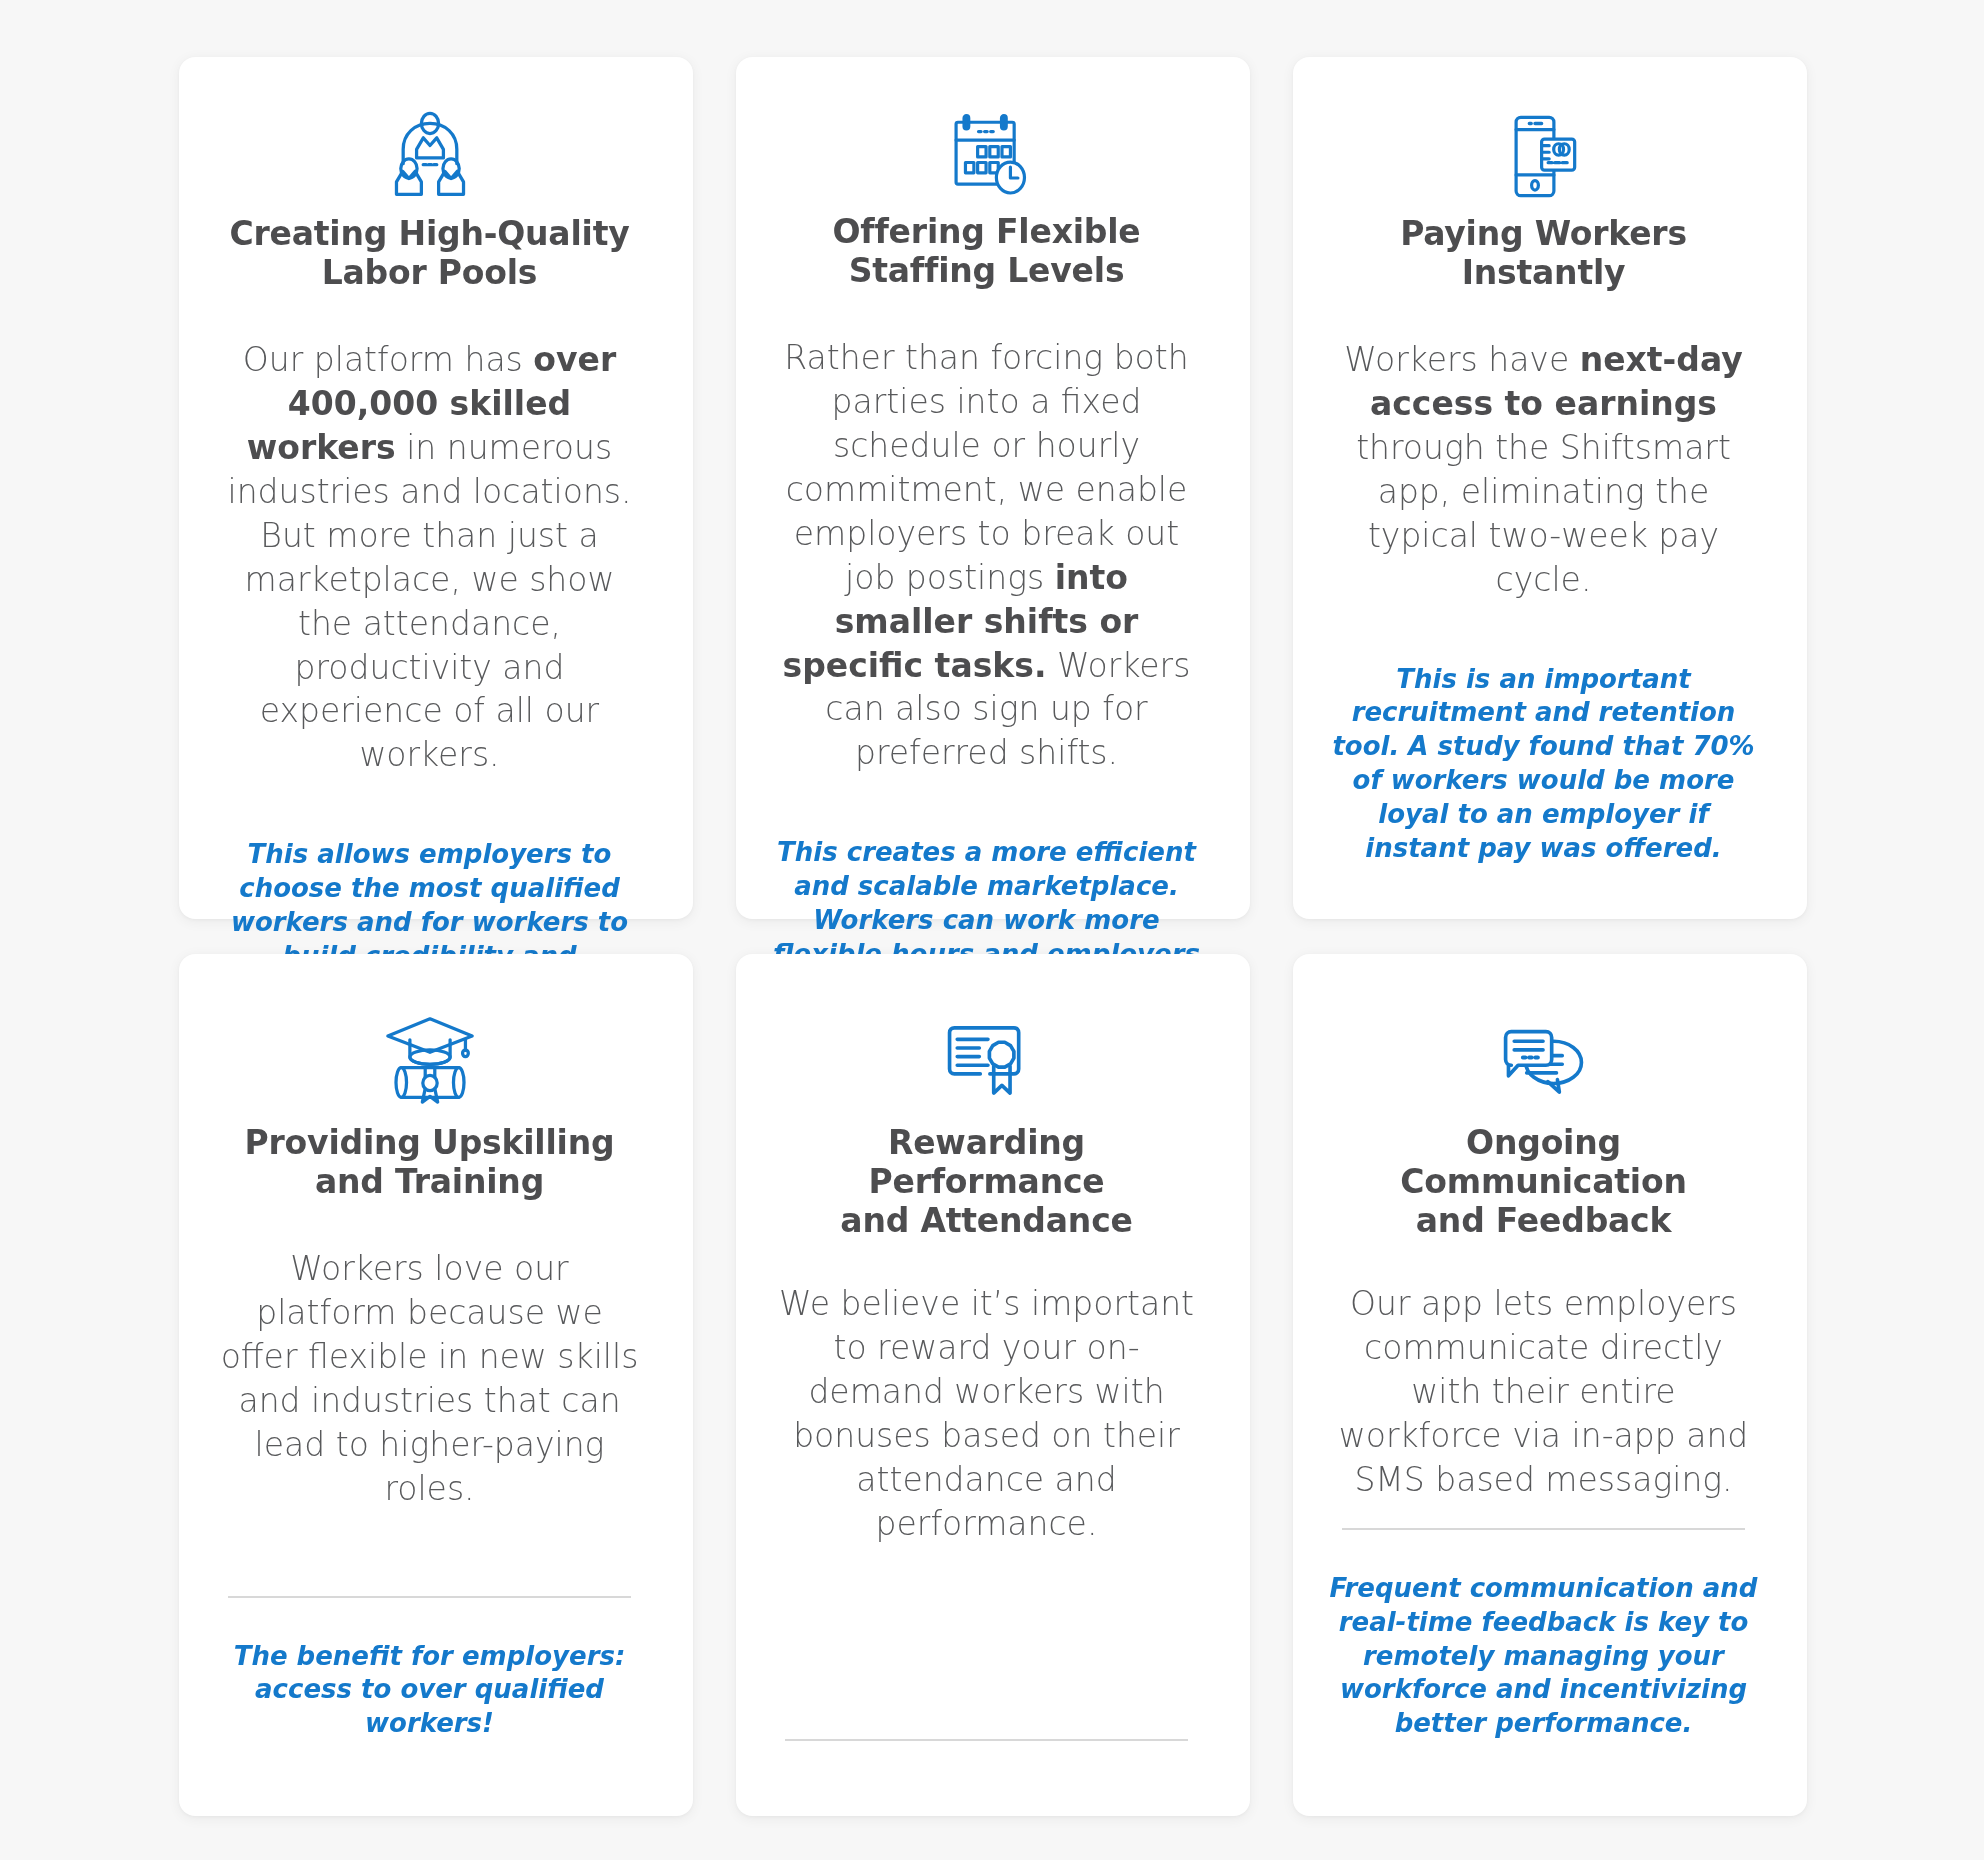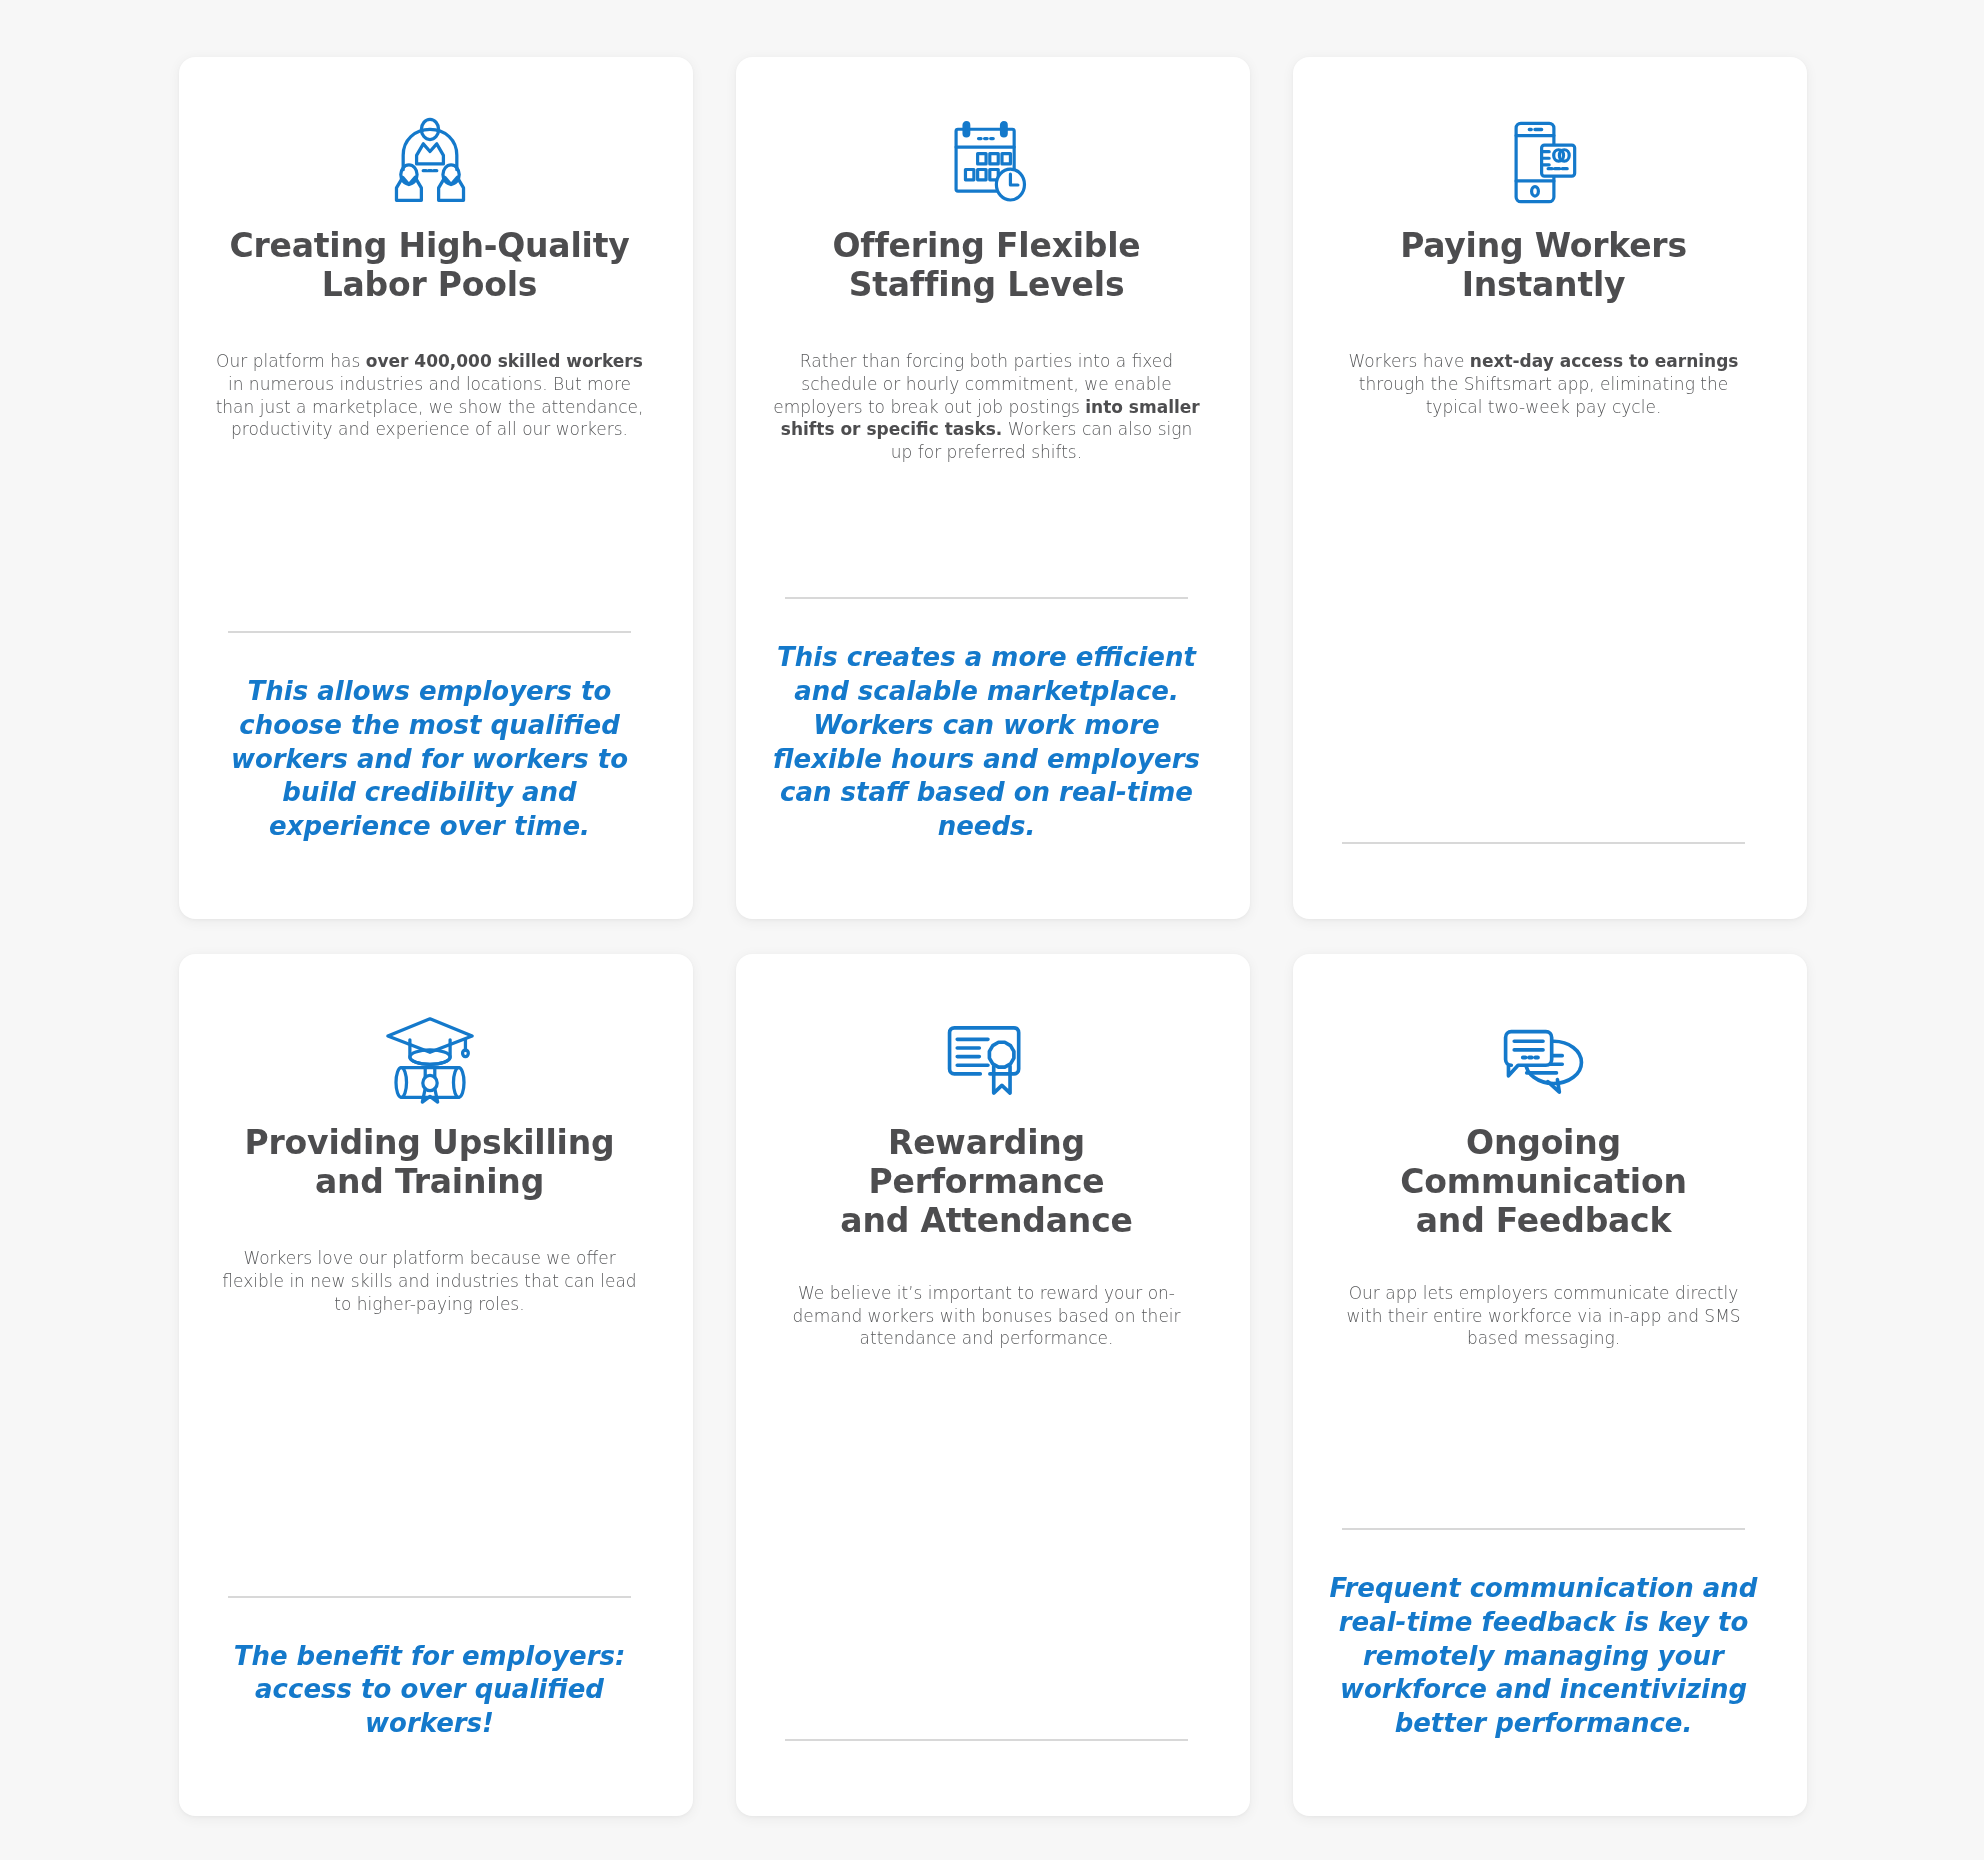--- a/index.html
+++ b/index.html
@@ -57,21 +57,21 @@
     line-height: 1.18;
     font-weight: bold;
     color: #4d4d4f;
     text-align: center;
     letter-spacing: -0.2px;
     margin-top: 4.8px;
     min-height: 82px;
   }
 
   .card-body {
-    font-size: 17px;
+    font-size: 33px;
     line-height: 1.33;
     color: #58595b;
     text-align: center;
     margin-top: 41px;
     font-weight: 350;
   }
   .card-body b { font-weight: bold; color: #4d4d4f; }
 
   .spacer { flex: 1 1 auto; min-height: 19px; }
 
@@ -160,20 +160,21 @@
           <path d="M43 36 h8 M43 43 h8 M43 50 h8" stroke-width="3.4"></path>
           <ellipse cx="61" cy="40" rx="5.2" ry="6"></ellipse>
           <ellipse cx="67" cy="40" rx="5.2" ry="6"></ellipse>
           <path d="M50 54 h4 M57 54 h5 M65 54 h5" stroke-width="3.6"></path>
         </svg>
       </div>
       <div class="card-title">Paying Workers<br>Instantly</div>
       <div class="card-body">Workers have <b>next-day access to earnings</b> through the Shiftsmart app, eliminating the typical two-week pay cycle.</div>
       <div class="spacer"></div>
       <hr class="divider">
+      <div class="card-note">This is an important recruitment and retention tool. A study found that 70% of workers would be more loyal to an employer if instant pay was offered.</div>
       <div class="bottom-spacer"></div>
     </div>
 
     <div class="card">
       <div class="icon-wrap">
         <svg width="98" height="91" viewBox="0 0 102 95" fill="none" stroke="#1479cb" stroke-width="3.4" stroke-linejoin="round" stroke-linecap="round">
           <path d="M51 5 L95 23 L51 40 L7 23 Z"></path>
           <path d="M30 27 V45 C30 49.5 39.5 52.5 51 52.5 C62.5 52.5 72 49.5 72 45 V27"></path>
           <ellipse cx="51" cy="45" rx="21" ry="7.5"></ellipse>
           <path d="M88 26.5 V38"></path>

